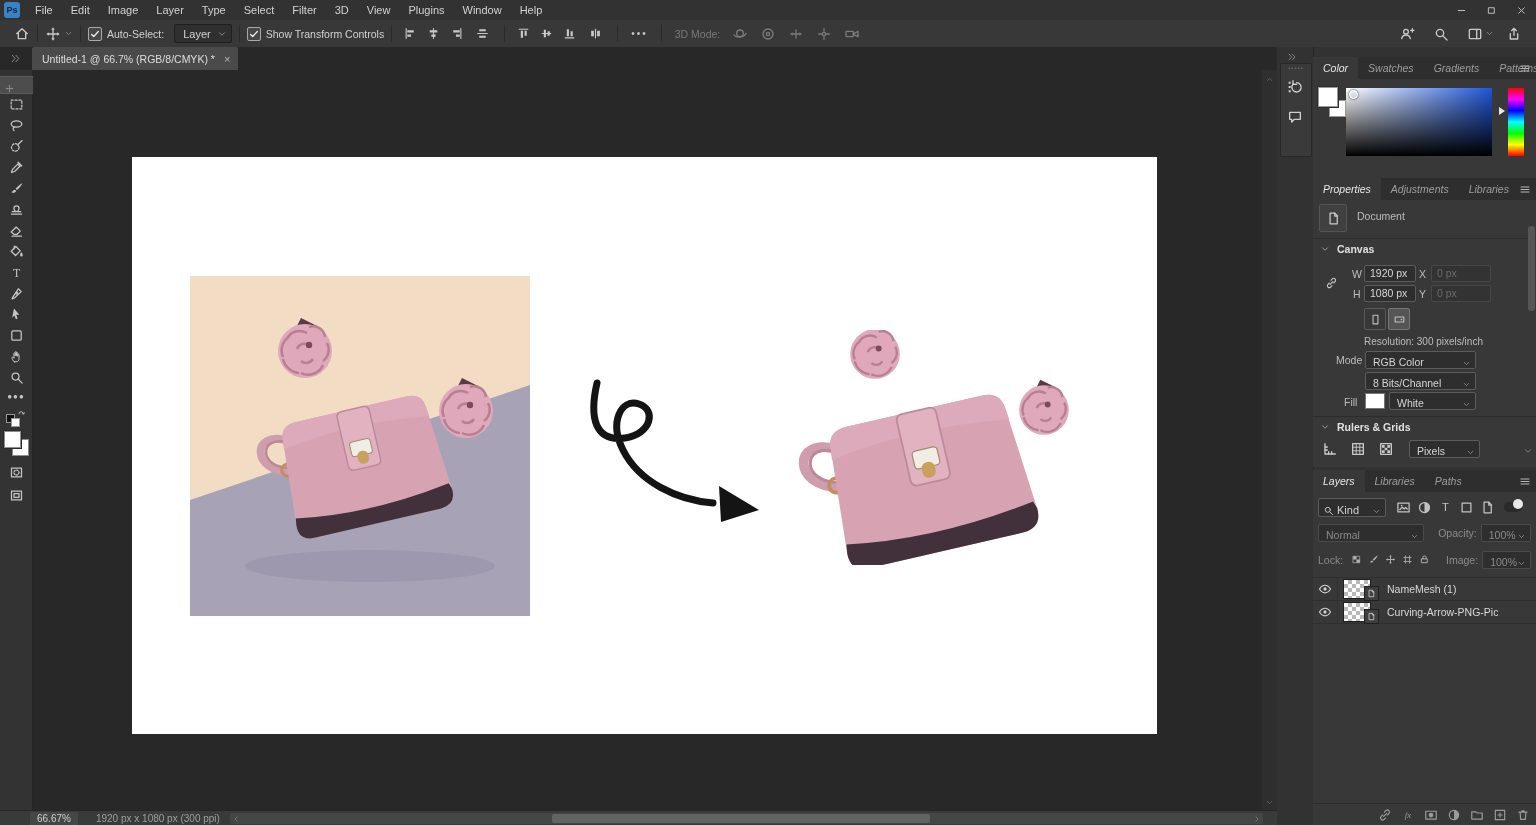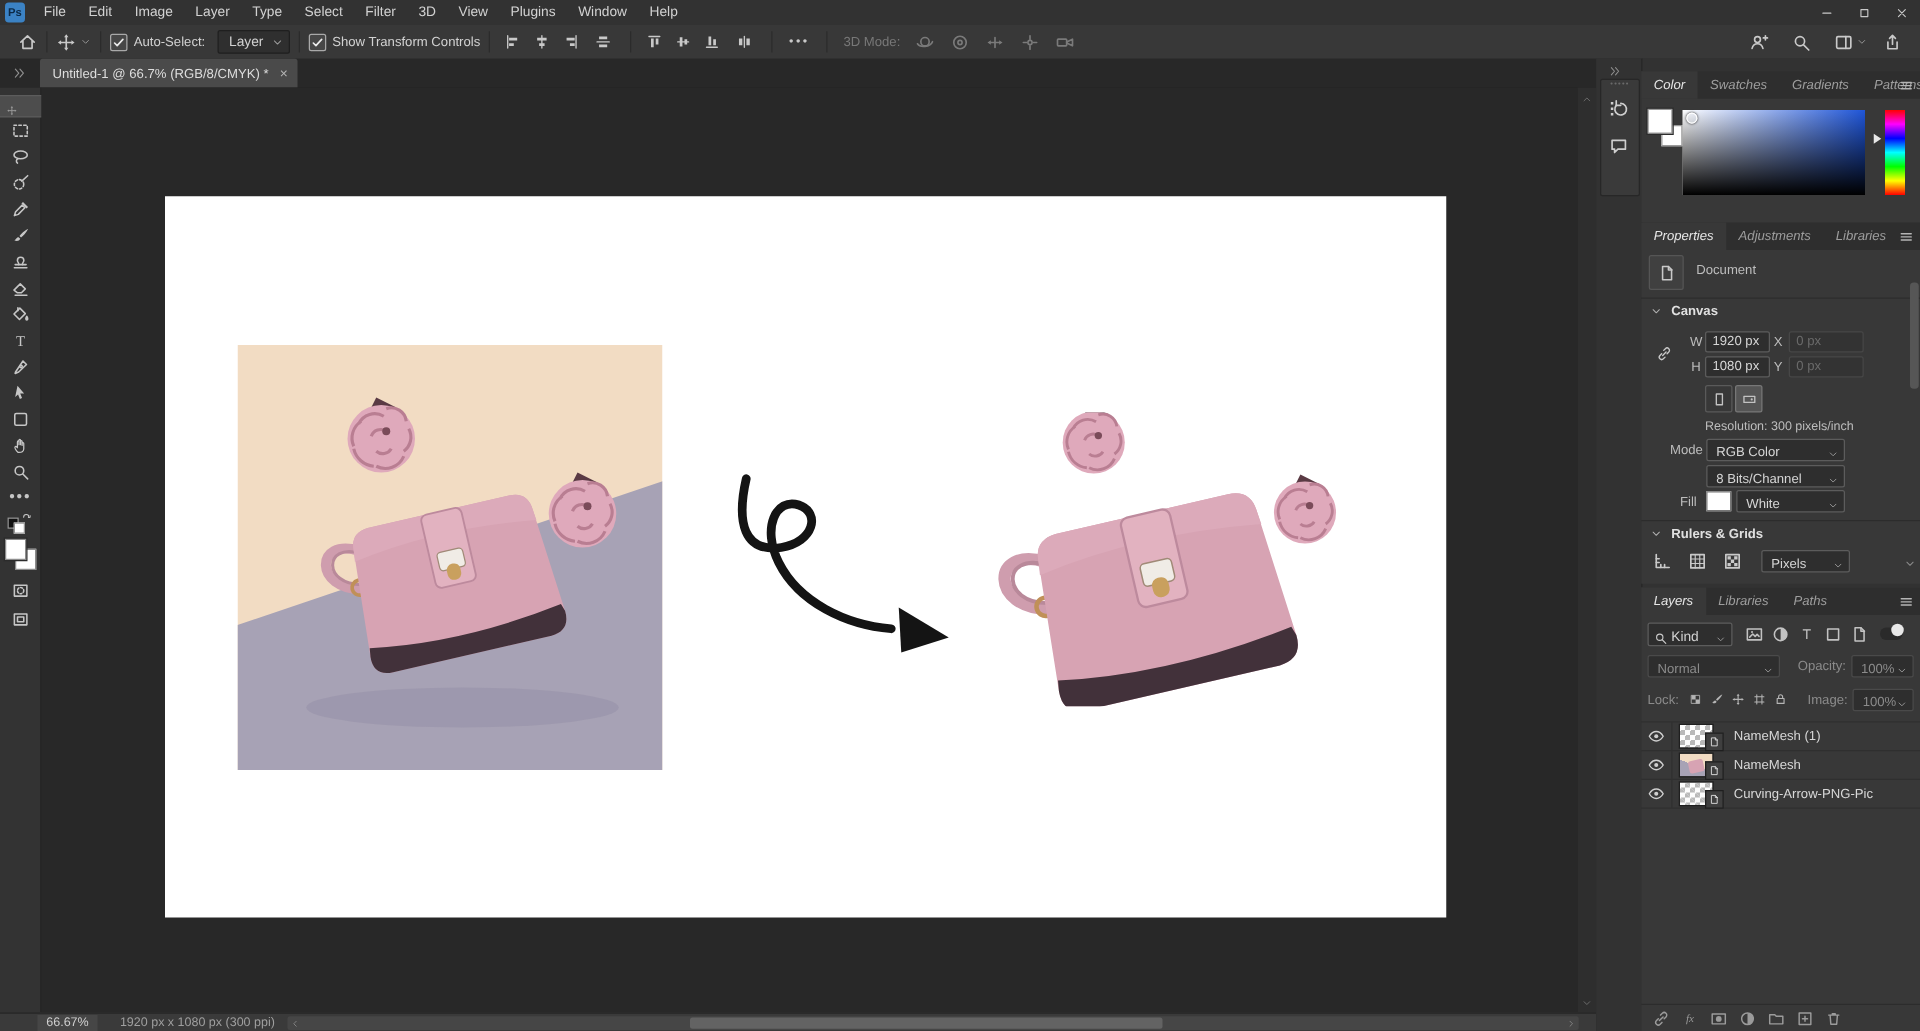--- a/index.html
+++ b/index.html
@@ -138,21 +138,21 @@
     background-image:linear-gradient(45deg,#b9b9b9 25%,transparent 25%,transparent 75%,#b9b9b9 75%),linear-gradient(45deg,#b9b9b9 25%,#fdfdfd 25%,#fdfdfd 75%,#b9b9b9 75%);
     background-size:8px 8px;background-position:0 0,4px 4px;}
   .thumb.white{background:#fff;}
   .thumb.img{background:linear-gradient(200deg,#f2dcc3 0 52%,#a7a2b5 52% 100%);}
   .thumb.img:after{content:"";position:absolute;left:7px;top:5px;width:12px;height:10px;background:#d7a3b3;border-radius:2px;transform:rotate(-12deg);}
   .sobadge{width:13px;height:13px;background:#3f3f3f;border:1px solid #1f1f1f;position:relative;margin-left:-7px;margin-top:8px;display:flex;align-items:center;justify-content:center;flex:none;}
   .sobadge .icon{width:9px;height:9px;color:#dcdcdc;}
   .lname{margin-left:8px;font-size:10.5px;color:#d8d8d8;white-space:nowrap;}
   .lname.italic{font-style:italic;}
   .rowlock{position:absolute;right:10px;width:12px;height:12px;color:#c2c2c2;}
-  #layersbottom{position:absolute;left:0;bottom:0;width:223px;height:22px;border-top:1px solid #2c2c2c;display:flex;align-items:center;justify-content:flex-start;padding-right:6px;box-sizing:border-box;}
+  #layersbottom{position:absolute;left:0;bottom:0;width:223px;height:22px;border-top:1px solid #2c2c2c;display:flex;align-items:center;justify-content:flex-end;padding-right:6px;box-sizing:border-box;}
   #layersbottom .icon{width:14px;height:14px;color:#9b9b9b;margin-left:9px;}
 </style>
 </head>
 <body>
 
 <div id="menubar" class="abs">
   <div id="pslogo">Ps</div>
   <div class="menuitem">File</div>
   <div class="menuitem">Edit</div>
   <div class="menuitem">Image</div>
@@ -906,40 +906,20 @@
       </div>
       <div class="layerrow">
         <span class="eyecell">
             <span class="icon">
               <svg viewBox="0 0 24 24" fill="none" stroke="currentColor" stroke-width="2" stroke-linecap="round" stroke-linejoin="round">
                 <path d="M2.5 12C5 7.8 8.3 5.5 12 5.5s7 2.3 9.5 6.5c-2.5 4.2-5.8 6.5-9.5 6.5S5 16.2 2.5 12z"></path>
                 <circle cx="12" cy="12" r="2.8" fill="currentColor" stroke="none"></circle>
               </svg>
             </span>
           </span>
-        <span class="thumb img"></span>
-        <span class="sobadge">
-            <span class="icon">
-              <svg viewBox="0 0 24 24" fill="none" stroke="currentColor" stroke-width="2" stroke-linecap="round" stroke-linejoin="round">
-                <path d="M6.5 3.5h7.5l4 4v13H6.5z"></path>
-                <path d="M14 3.5V8h4.5"></path>
-              </svg>
-            </span>
-          </span>
-        <span class="lname">NameMesh</span>
-      </div>
-      <div class="layerrow">
-        <span class="eyecell">
-            <span class="icon">
-              <svg viewBox="0 0 24 24" fill="none" stroke="currentColor" stroke-width="2" stroke-linecap="round" stroke-linejoin="round">
-                <path d="M2.5 12C5 7.8 8.3 5.5 12 5.5s7 2.3 9.5 6.5c-2.5 4.2-5.8 6.5-9.5 6.5S5 16.2 2.5 12z"></path>
-                <circle cx="12" cy="12" r="2.8" fill="currentColor" stroke="none"></circle>
-              </svg>
-            </span>
-          </span>
         <span class="thumb"></span>
         <span class="sobadge">
             <span class="icon">
               <svg viewBox="0 0 24 24" fill="none" stroke="currentColor" stroke-width="2" stroke-linecap="round" stroke-linejoin="round">
                 <path d="M6.5 3.5h7.5l4 4v13H6.5z"></path>
                 <path d="M14 3.5V8h4.5"></path>
               </svg>
             </span>
           </span>
         <span class="lname">Curving-Arrow-PNG-Pic</span>

